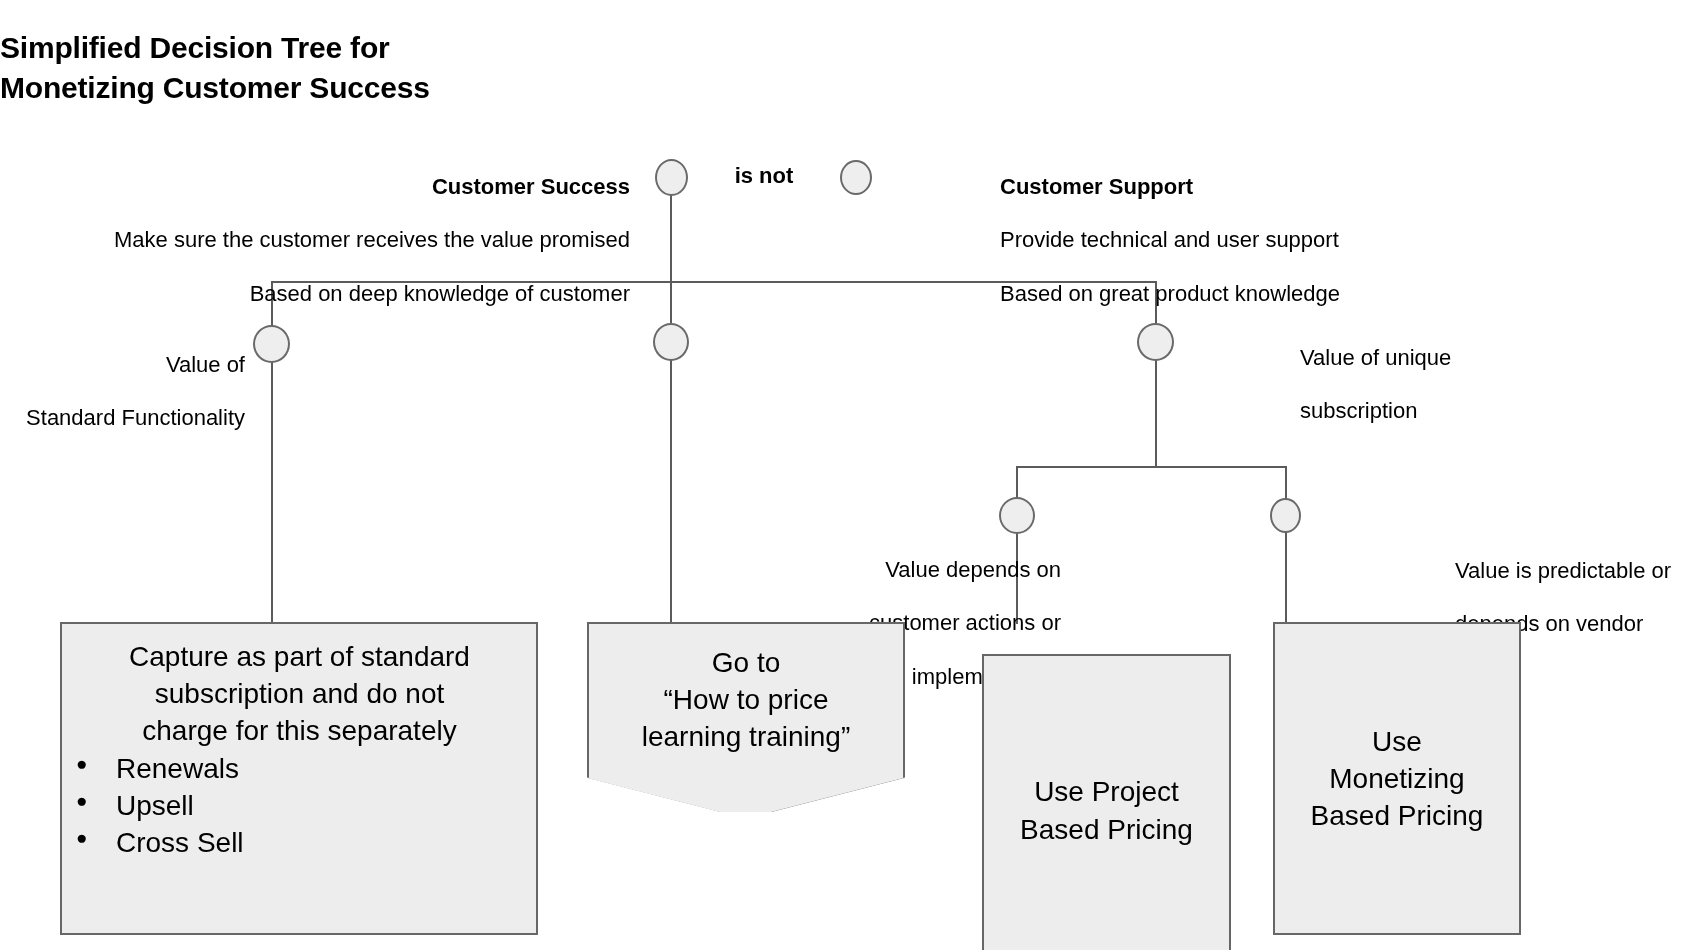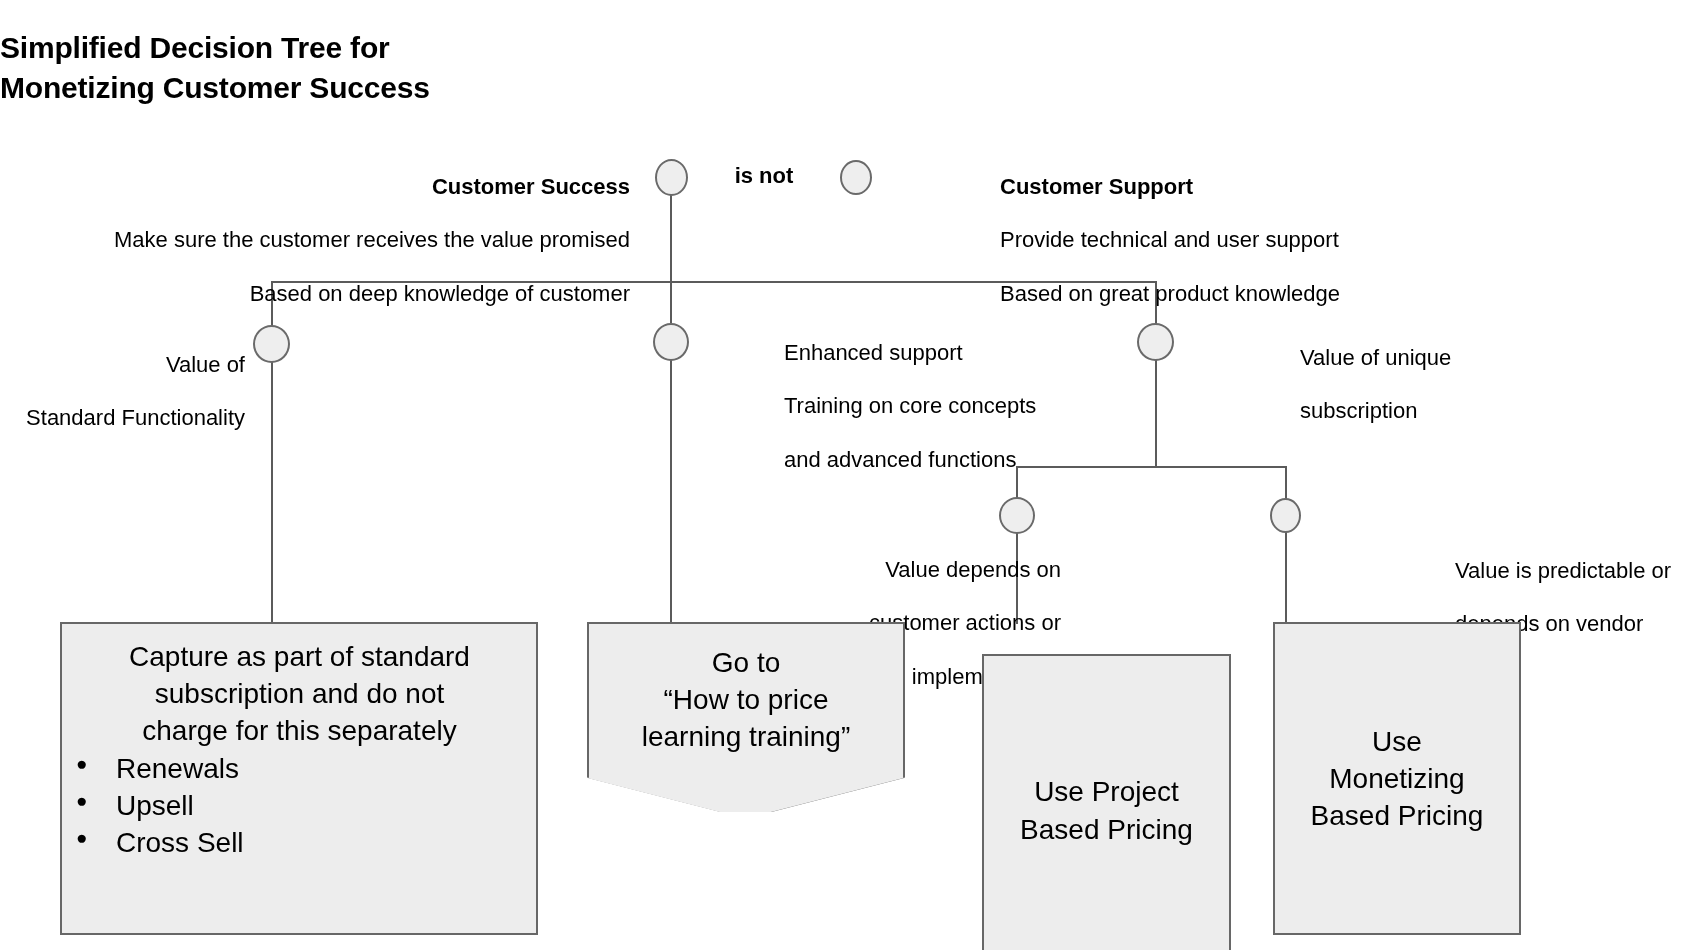--- a/index.html
+++ b/index.html
@@ -214,25 +214,20 @@
     <span class="hd">Customer Support</span>
     <span class="bd">Provide technical and user support</span>
     <span class="bd">Based on great product knowledge</span>
   </div>
 
   <div class="label right" style="left:-20px; top:325px; width:265px;">
     <span class="bd">Value of</span>
     <span class="bd">Standard Functionality</span>
   </div>
 
-  <div class="label left" style="left:784px; top:313px; width:330px;">
-    <span class="bd">Enhanced support</span>
-    <span class="bd">Training on core concepts</span>
-    <span class="bd">and advanced functions</span>
-  </div>
 
   <div class="label left" style="left:1300px; top:318px; width:300px;">
     <span class="bd">Value of unique</span>
     <span class="bd">subscription</span>
   </div>
 
   <div class="label right" style="left:700px; top:530px; width:361px;">
     <span class="bd">Value depends on</span>
     <span class="bd">customer actions or</span>
     <span class="bd">implementation</span>

